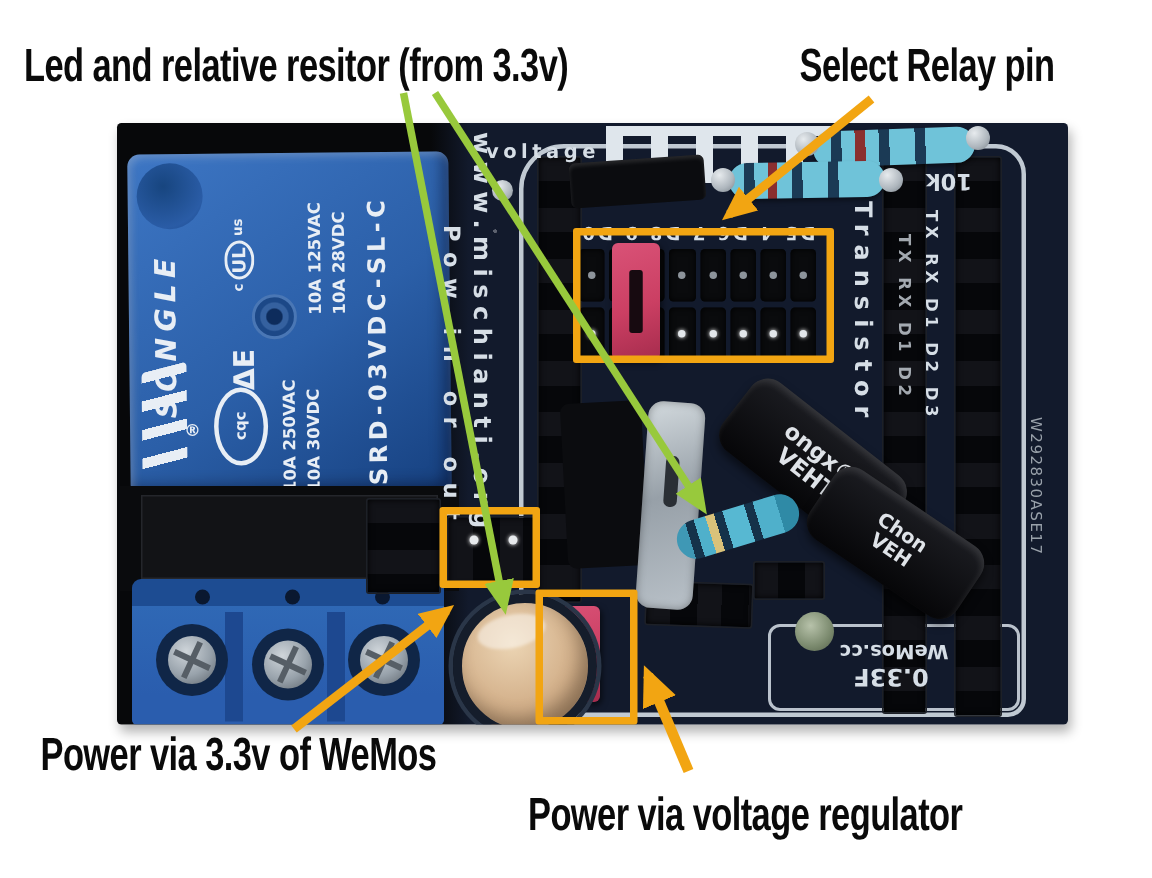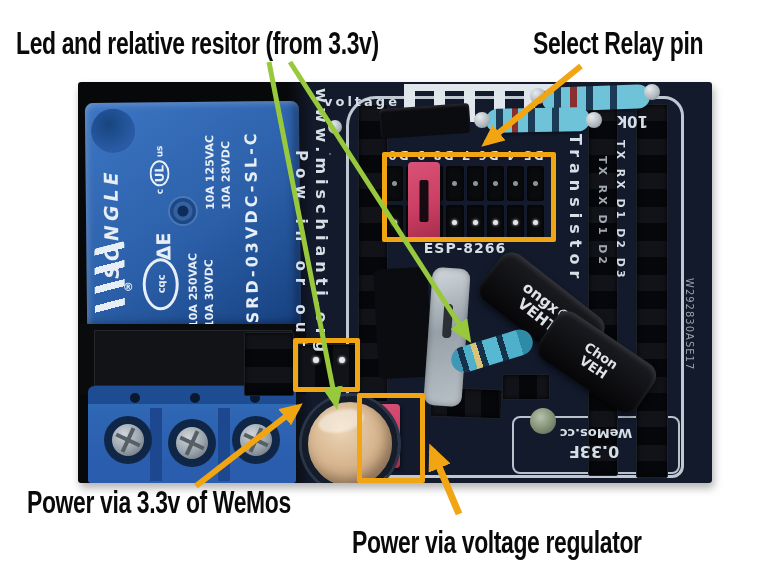--- a/index.html
+++ b/index.html
@@ -239,21 +239,20 @@
     <div class="abs" id="res-c"></div>
     <div class="abs" id="beige-cap">
         <div class="shine"></div>
       </div>
     <div class="abs" id="green-screw"></div>
 
     <div class="silk v-dn" style="left:234px;top:6px;height:296px;font-size:16px;letter-spacing:5px;">www.mischianti.org</div>
     <div class="silk v-dn" style="left:214px;top:68px;height:244px;font-size:15px;letter-spacing:7px;">Pow in or out</div>
     <div class="silk" style="left:246px;top:12px;width:94px;font-size:13px;letter-spacing:3px;">voltage</div>
     <div class="silk flip" style="left:308px;top:66px;width:158px;font-size:12px;letter-spacing:2px;text-align:center;">D5 4 D6 7 D8 9 D0</div>
-    <div class="silk" style="left:308px;top:158px;width:158px;font-size:14px;letter-spacing:1px;text-align:center;">ESP-8266</div>
     <div class="silk v-dn" style="left:488px;top:52px;height:200px;font-size:16px;letter-spacing:6px;">Transistor</div>
     <div class="silk flip" style="left:530px;top:30px;width:40px;font-size:15px;">10k</div>
     <div class="silk v-dn" style="left:536px;top:58px;height:168px;font-size:11px;letter-spacing:3px;">TX RX D1 D2 D3</div>
     <div class="silk v-dn" style="left:518px;top:74px;height:150px;font-size:11px;letter-spacing:3px;opacity:.75;">TX RX D1 D2</div>
     <div class="silk v-dn" style="left:606px;top:196px;height:132px;font-size:10px;letter-spacing:1px;color:#99a1aa;font-weight:normal;">W292830ASE17</div>
     <div class="silk flip" style="left:466px;top:344px;width:104px;font-size:13px;text-align:center;">WeMos.cc</div>
     <div class="silk flip" style="left:468px;top:360px;width:96px;font-size:16px;text-align:center;">0.33F</div>
   </div>
 
   <div class="hl-rect" style="left:382px;top:152px;width:164px;height:80px;"></div>

